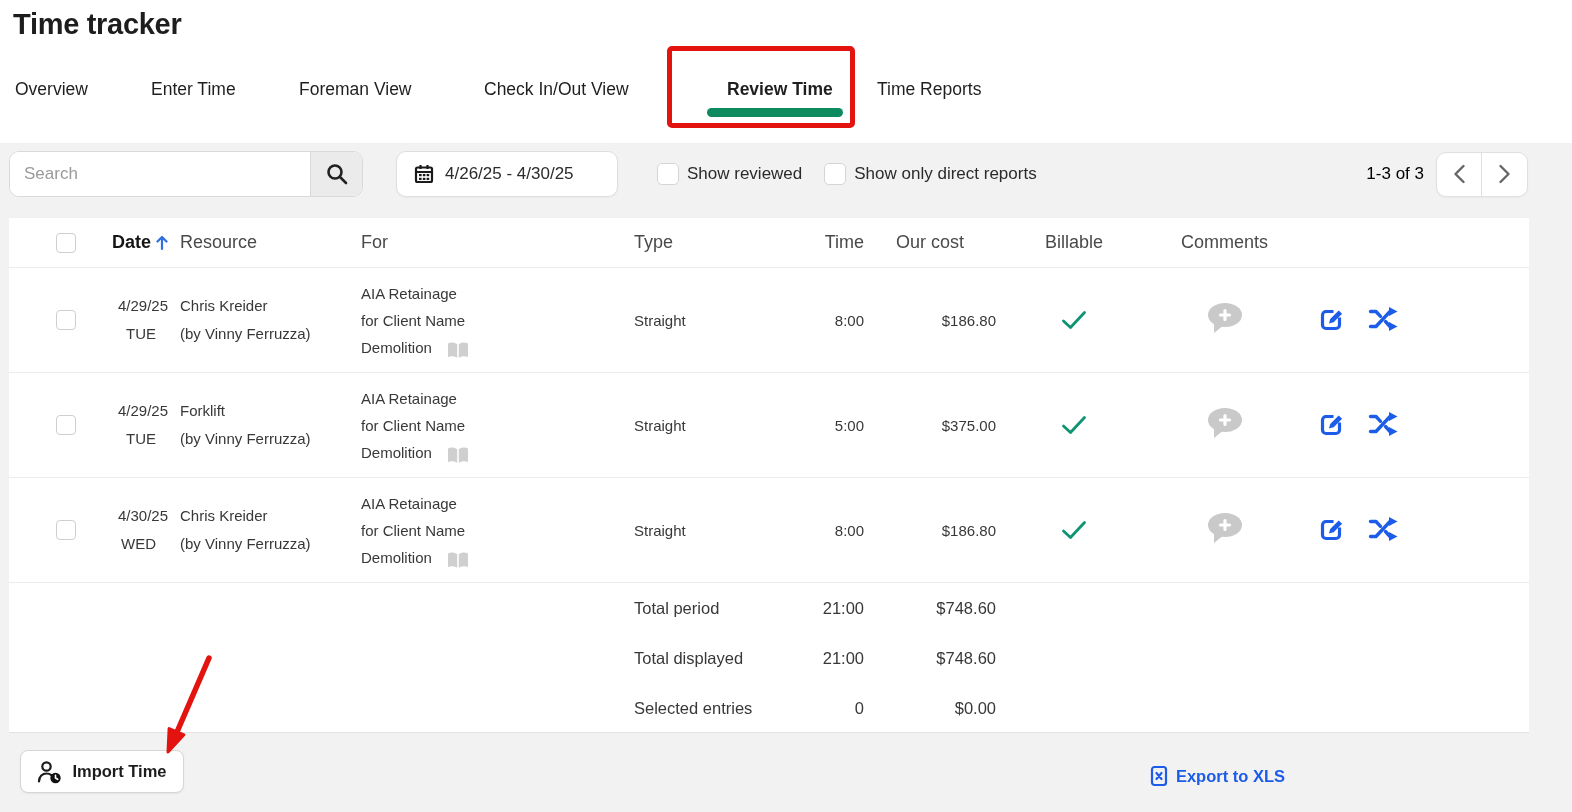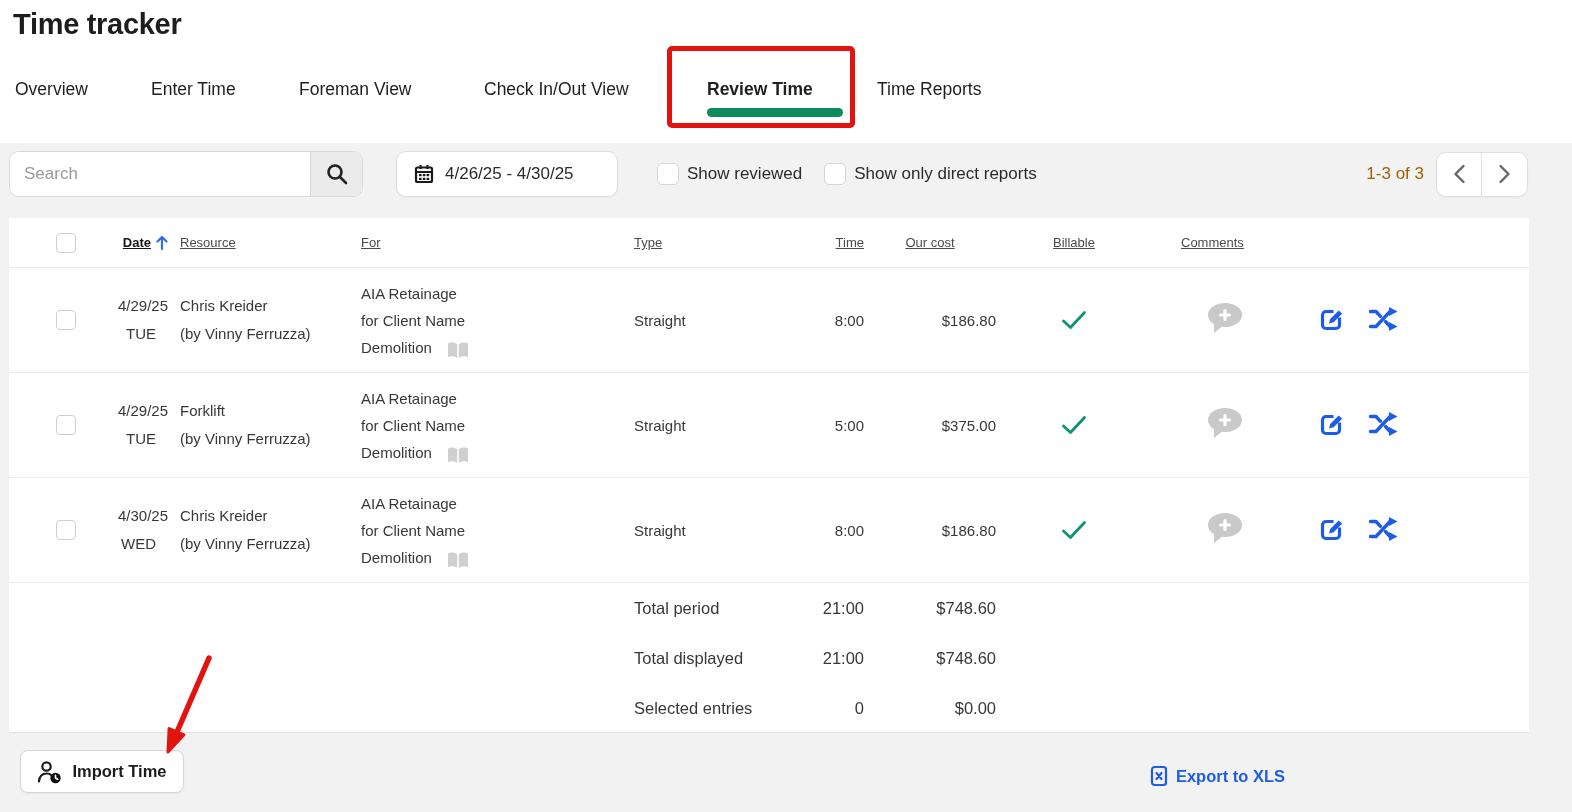--- a/index.html
+++ b/index.html
@@ -4,46 +4,46 @@
 <style>
   * { box-sizing: border-box; margin: 0; padding: 0; }
   html,body { width:1572px; height:812px; }
   body { font-family:"Liberation Sans","DejaVu Sans",sans-serif; background:#f2f2f2; color:#2e2e2e; overflow:hidden; }
   #screen { position:relative; width:1328px; height:812px; }
 
   
   .topband { position:absolute; left:0; top:0; width:1572px; height:143px; background:#fff; }
   .page-title { position:absolute; left:13px; top:8px; font-size:29px; font-weight:800; color:#1d1d1d; letter-spacing:-0.3px; }
   .tab { position:absolute; top:79px; font-size:17.5px; color:#1f1f1f; cursor:pointer; white-space:nowrap; }
-  .tab.active { font-weight:700; }
+  .tab.active { font-weight:700;margin-left:20px; }
   .tab-underline { position:absolute; left:707px; top:108px; width:136px; height:9px; border-radius:5px; background:#0d8a5e; }
   .anno-box { position:absolute; left:667px; top:46px; width:188px; height:82px; border:5px solid #e31410; border-radius:5px; pointer-events:none; }
 
   
   .toolbar { position:absolute; left:0; top:143px; width:1572px; height:75px; }
   .searchwrap { position:absolute; left:9px; top:8px; width:354px; height:46px; display:flex; border:1px solid #d9d9d9; border-radius:10px; background:#fff; overflow:hidden; }
   .searchwrap input { flex:1; border:none; outline:none; padding:0 14px; font-size:17px; color:#333; font-family:inherit; background:#fff; }
   .searchwrap input::placeholder { color:#9a9a9a; }
   .searchbtn { width:52px; background:#ebebeb; border-left:1px solid #d9d9d9; display:flex; align-items:center; justify-content:center; cursor:pointer; }
   .datebtn { position:absolute; left:396px; top:8px; height:46px; width:222px; background:#fff; border:1px solid #dedede; border-radius:10px; display:flex; align-items:center; gap:10px; padding:0 16px; font-size:17px; color:#2b2b2b; cursor:pointer; box-shadow:0 1px 2px rgba(0,0,0,.04); }
   .cbxrow { position:absolute; left:657px; top:8px; height:46px; display:flex; align-items:center; gap:22px; }
   .cbxitem { display:flex; align-items:center; gap:8px; cursor:pointer; }
   .cbx { width:22px; height:22px; background:#fff; border:1px solid #d5d5d5; border-radius:5px; }
   .cbxlabel { font-size:17px; color:#2b2b2b; }
   .pagerwrap { position:absolute; right:44px; top:8px; height:46px; display:flex; align-items:center; gap:12px; }
-  .pagecount { font-size:17px; color:#a16207; }
+  .pagecount { font-size:17px; color:#000000; }
   .pager { display:flex; height:45px; background:#fff; border:1px solid #e0e0e0; border-radius:10px; overflow:hidden; box-shadow:0 1px 2px rgba(0,0,0,.04); }
   .pager .pbtn { width:45px; display:flex; align-items:center; justify-content:center; cursor:pointer; }
   .pager .pbtn:first-child { border-right:1px solid #e0e0e0; }
 
   
   .card { position:absolute; left:9px; top:218px; width:1520px; height:515px; background:#fff; border-bottom:1px solid #e2e2e2; }
   .grid { display:grid; grid-template-columns:86px 82px 182px 273px 166px 66px 150px 120px 160px 1fr; align-items:center; }
   .hrow { height:50px; border-bottom:1px solid #ececec; }
-  .hcell { font-size:13px; color:#4a4a4a;text-decoration:underline; }
+  .hcell { font-size:18px; color:#4a4a4a; }
   .hc-date { text-align:right; padding-right:9px; font-weight:700; color:#151515; display:flex; justify-content:flex-end; align-items:center; gap:5px; }
   .hc-left3 { padding-left:3px; }
   .hc-left2 { padding-left:2px; }
   .hc-right { text-align:right; }
   .hc-cost { text-align:center; padding-right:18px; }
   .hc-center { text-align:center; }
   .hc-comments { padding-left:47px; }
   .ckcell { padding-left:47px; }
   .rowcb { display:block; width:20px; height:20px; background:#fff; border:1px solid #cfcfcf; border-radius:4px; cursor:pointer; }
   .trow { height:105px; border-bottom:1px solid #ececec; font-size:15px; color:#383838; }

